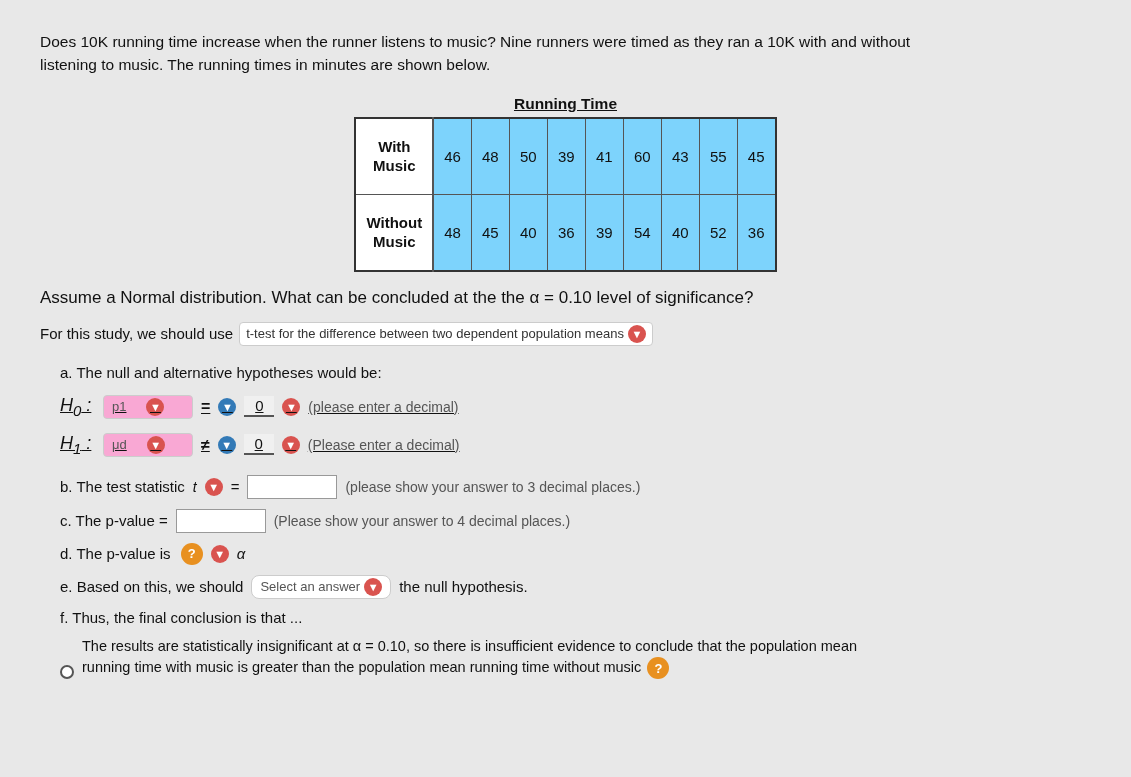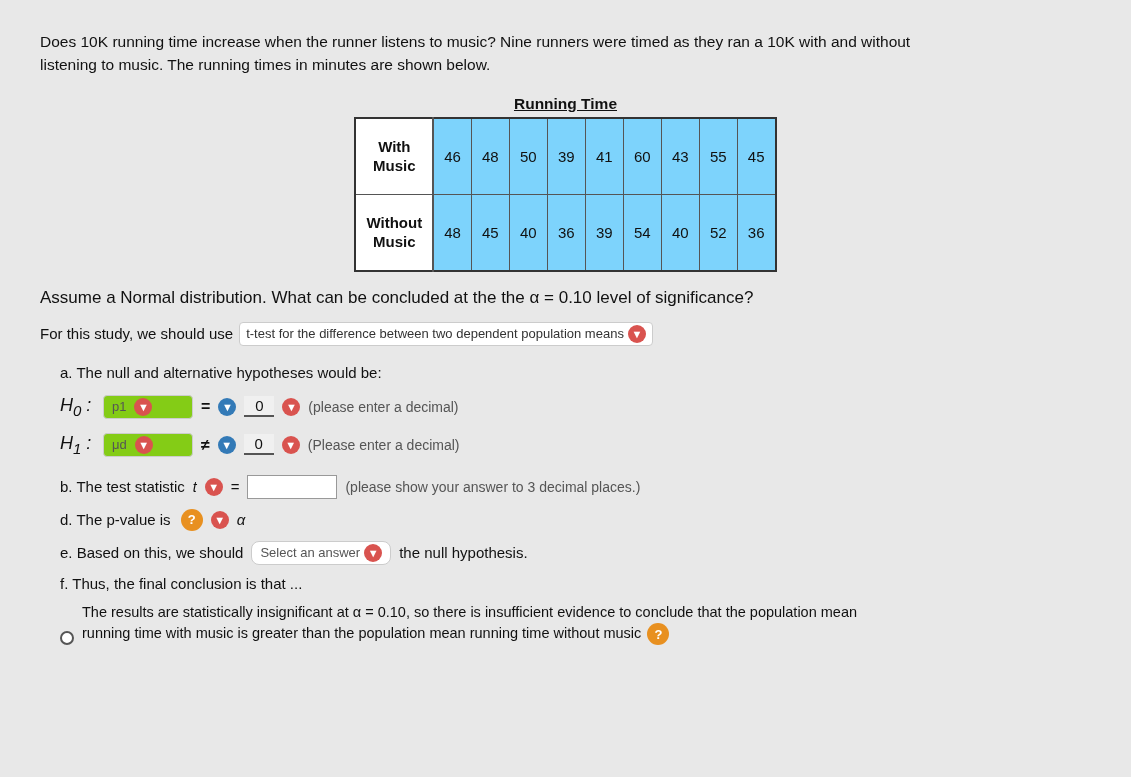--- a/index.html
+++ b/index.html
@@ -87,36 +87,37 @@
     }
     .hypotheses-section {
       margin-left: 20px;
       margin-bottom: 18px;
     }
     .hyp-row {
       display: flex;
       align-items: center;
       gap: 8px;
       margin-bottom: 14px;
+      text-decoration: underline;
     }
     .hyp-label {
       font-size: 18px;
       font-style: italic;
       min-width: 35px;
     }
     .hyp-dropdown {
-      background: #84cc16;
+      background: #f9a8d4;
       border: 1px solid #ccc;
       border-radius: 4px;
       padding: 2px 8px;
       font-size: 13px;
       color: #555;
       display: inline-flex;
       align-items: center;
-      gap: 8px;
+      gap: 20px;
       cursor: pointer;
       min-width: 90px;
     }
     .icon-circle-red {
       width: 18px;
       height: 18px;
       background: #d9534f;
       border-radius: 50%;
       display: inline-flex;
       align-items: center;
@@ -306,20 +307,25 @@
 
   <div class="answer-row">
     <span>b. The test statistic</span>
     <span style="font-style:italic; font-size:14px;">t</span>
     <span class="icon-circle-red">▼</span>
     <span style="font-size:15px;">=</span>
     <input type="text" class="text-input-box" style="width: 90px;">
     <span class="hint-text">(please show your answer to 3 decimal places.)</span>
   </div>
 
+  <div class="answer-row">
+    <span>c. The p-value =</span>
+    <input type="text" class="text-input-box" style="width: 90px;">
+    <span class="hint-text">(Please show your answer to 4 decimal places.)</span>
+  </div>
 
   <div class="answer-row">
     <span>d. The p-value is</span>
     <span class="question-mark-circle">?</span>
     <span class="icon-circle-red">▼</span>
     <span style="font-style:italic; font-size:15px;">α</span>
   </div>
 
   <div class="answer-row">
     <span>e. Based on this, we should</span>

